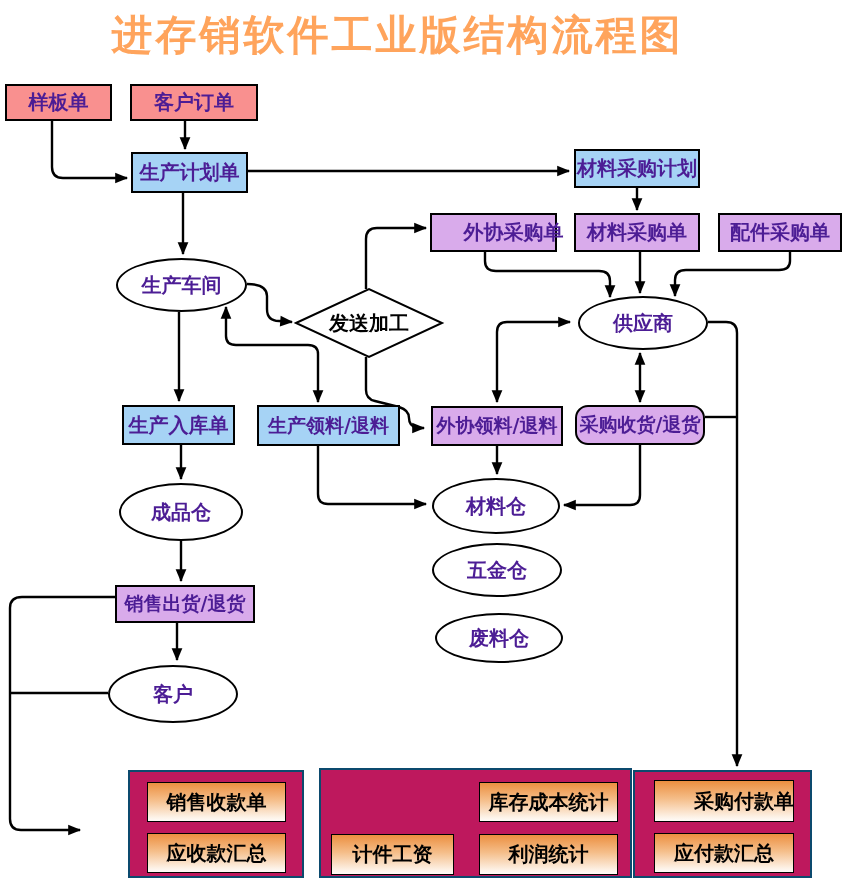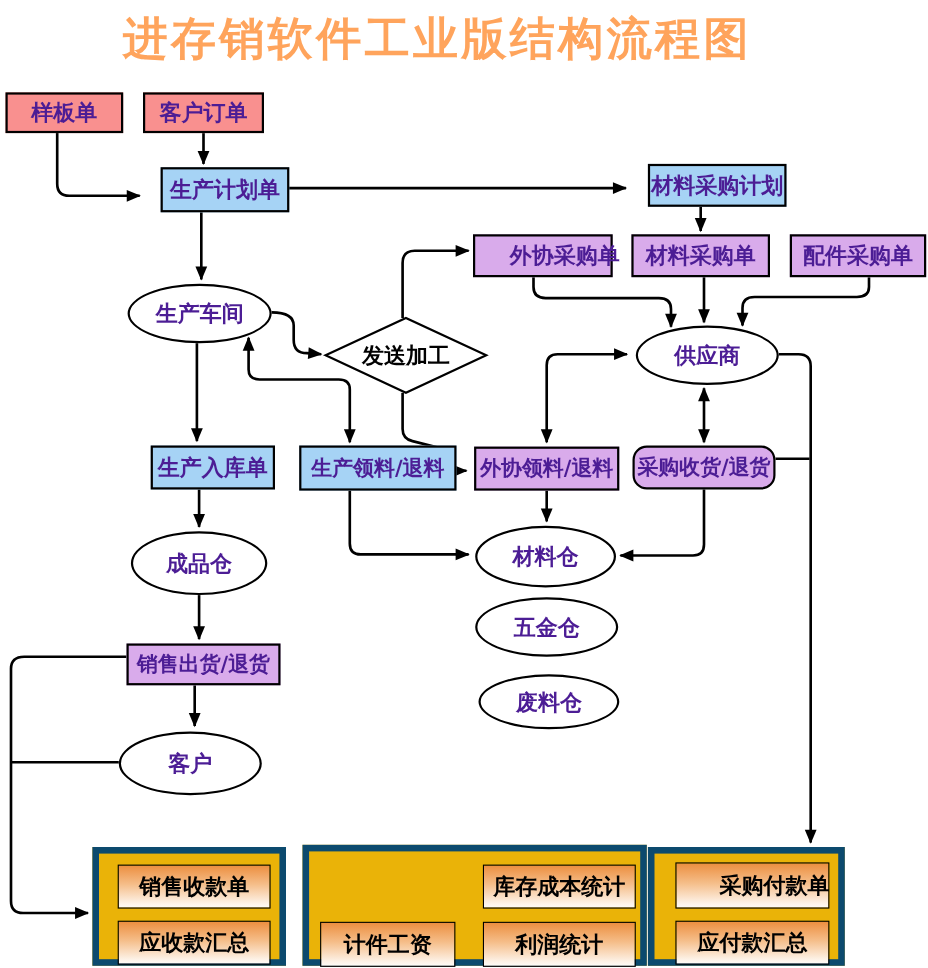--- a/index.html
+++ b/index.html
@@ -11,30 +11,30 @@
     position:absolute;top:8px;left:0;width:795px;text-align:center;
     font-size:41px;font-weight:bold;color:#FFA45C;letter-spacing:3px;white-space:nowrap;
   }
   svg.wires{position:absolute;left:0;top:0;z-index:0;}
   .node{
     position:absolute;display:flex;align-items:center;justify-content:center;
     font-weight:bold;color:#4c1d95;border:2px solid #000;box-sizing:border-box;
     font-size:20px;white-space:nowrap;z-index:2;background:#fff;
   }
   .pink{background:#F9908F;}
-  .blue{background:#A6D3F5;margin-left:15px;}
+  .blue{background:#A6D3F5;}
   .purple{background:#D9ABEB;}
   .ellipse{border-radius:50%;background:#fff;}
   .sm{font-size:19px;}
   .dlabel{
     position:absolute;z-index:2;font-weight:bold;font-size:20px;color:#000;
     text-align:center;white-space:nowrap;
   }
   .group{
-    position:absolute;border:6px solid #0c4a6e;background:#eab308;box-sizing:border-box;z-index:1;
+    position:absolute;border:2px solid #0c4a6e;background:#be185d;box-sizing:border-box;z-index:1;margin-left:44px;
   }
   .report{
     position:absolute;border:1px solid #000;box-sizing:border-box;
     display:flex;align-items:center;justify-content:center;
     font-weight:bold;font-size:20px;color:#000;white-space:nowrap;
     background:linear-gradient(to bottom,#EC8F40 0%,#F5BE8A 45%,#FDF2E7 90%,#FEFBF8 100%);
   }
 </style>
 </head>
 <body>
@@ -76,21 +76,21 @@
       <path d="M181 445 V479" marker-end="url(#ah)"></path>
       <path d="M181 541 V581" marker-end="url(#ah)"></path>
       <path d="M177 623 V660" marker-end="url(#ah)"></path>
       <path d="M115 597 L22 597 Q10 597 10 608 V819 Q10 830 21 830 L80 830" marker-end="url(#ah)"></path>
       <path d="M108 693 H10"></path>
       <polygon points="296,323 369,289 442,323 369,357" fill="#fff" stroke="#000" stroke-width="2"></polygon>
     </g>
   </svg>
 
   <div class="node pink" style="left:5px;top:84px;width:107px;height:37px;">样板单</div>
-  <div class="node pink" style="left:130px;top:84px;width:110px;height:37px;">客户订单</div>
+  <div class="node pink" style="left:130px;top:84px;width:128px;height:37px;">客户订单</div>
 
   <div class="node blue" style="left:131px;top:152px;width:117px;height:41px;">生产计划单</div>
   <div class="node blue" style="left:574px;top:149px;width:126px;height:39px;">材料采购计划</div>
 
   <div class="node purple" style="left:430px;top:213px;width:127px;height:39px;padding-left:40px;">外协采购单</div>
   <div class="node purple" style="left:574px;top:213px;width:126px;height:39px;font-family:Liberation Serif, serif;">材料采购单</div>
   <div class="node purple" style="left:718px;top:213px;width:124px;height:39px;">配件采购单</div>
 
   <div class="node ellipse" style="left:116px;top:258px;width:131px;height:54px;">生产车间</div>
   <div class="node ellipse" style="left:578px;top:296px;width:130px;height:54px;">供应商</div>

